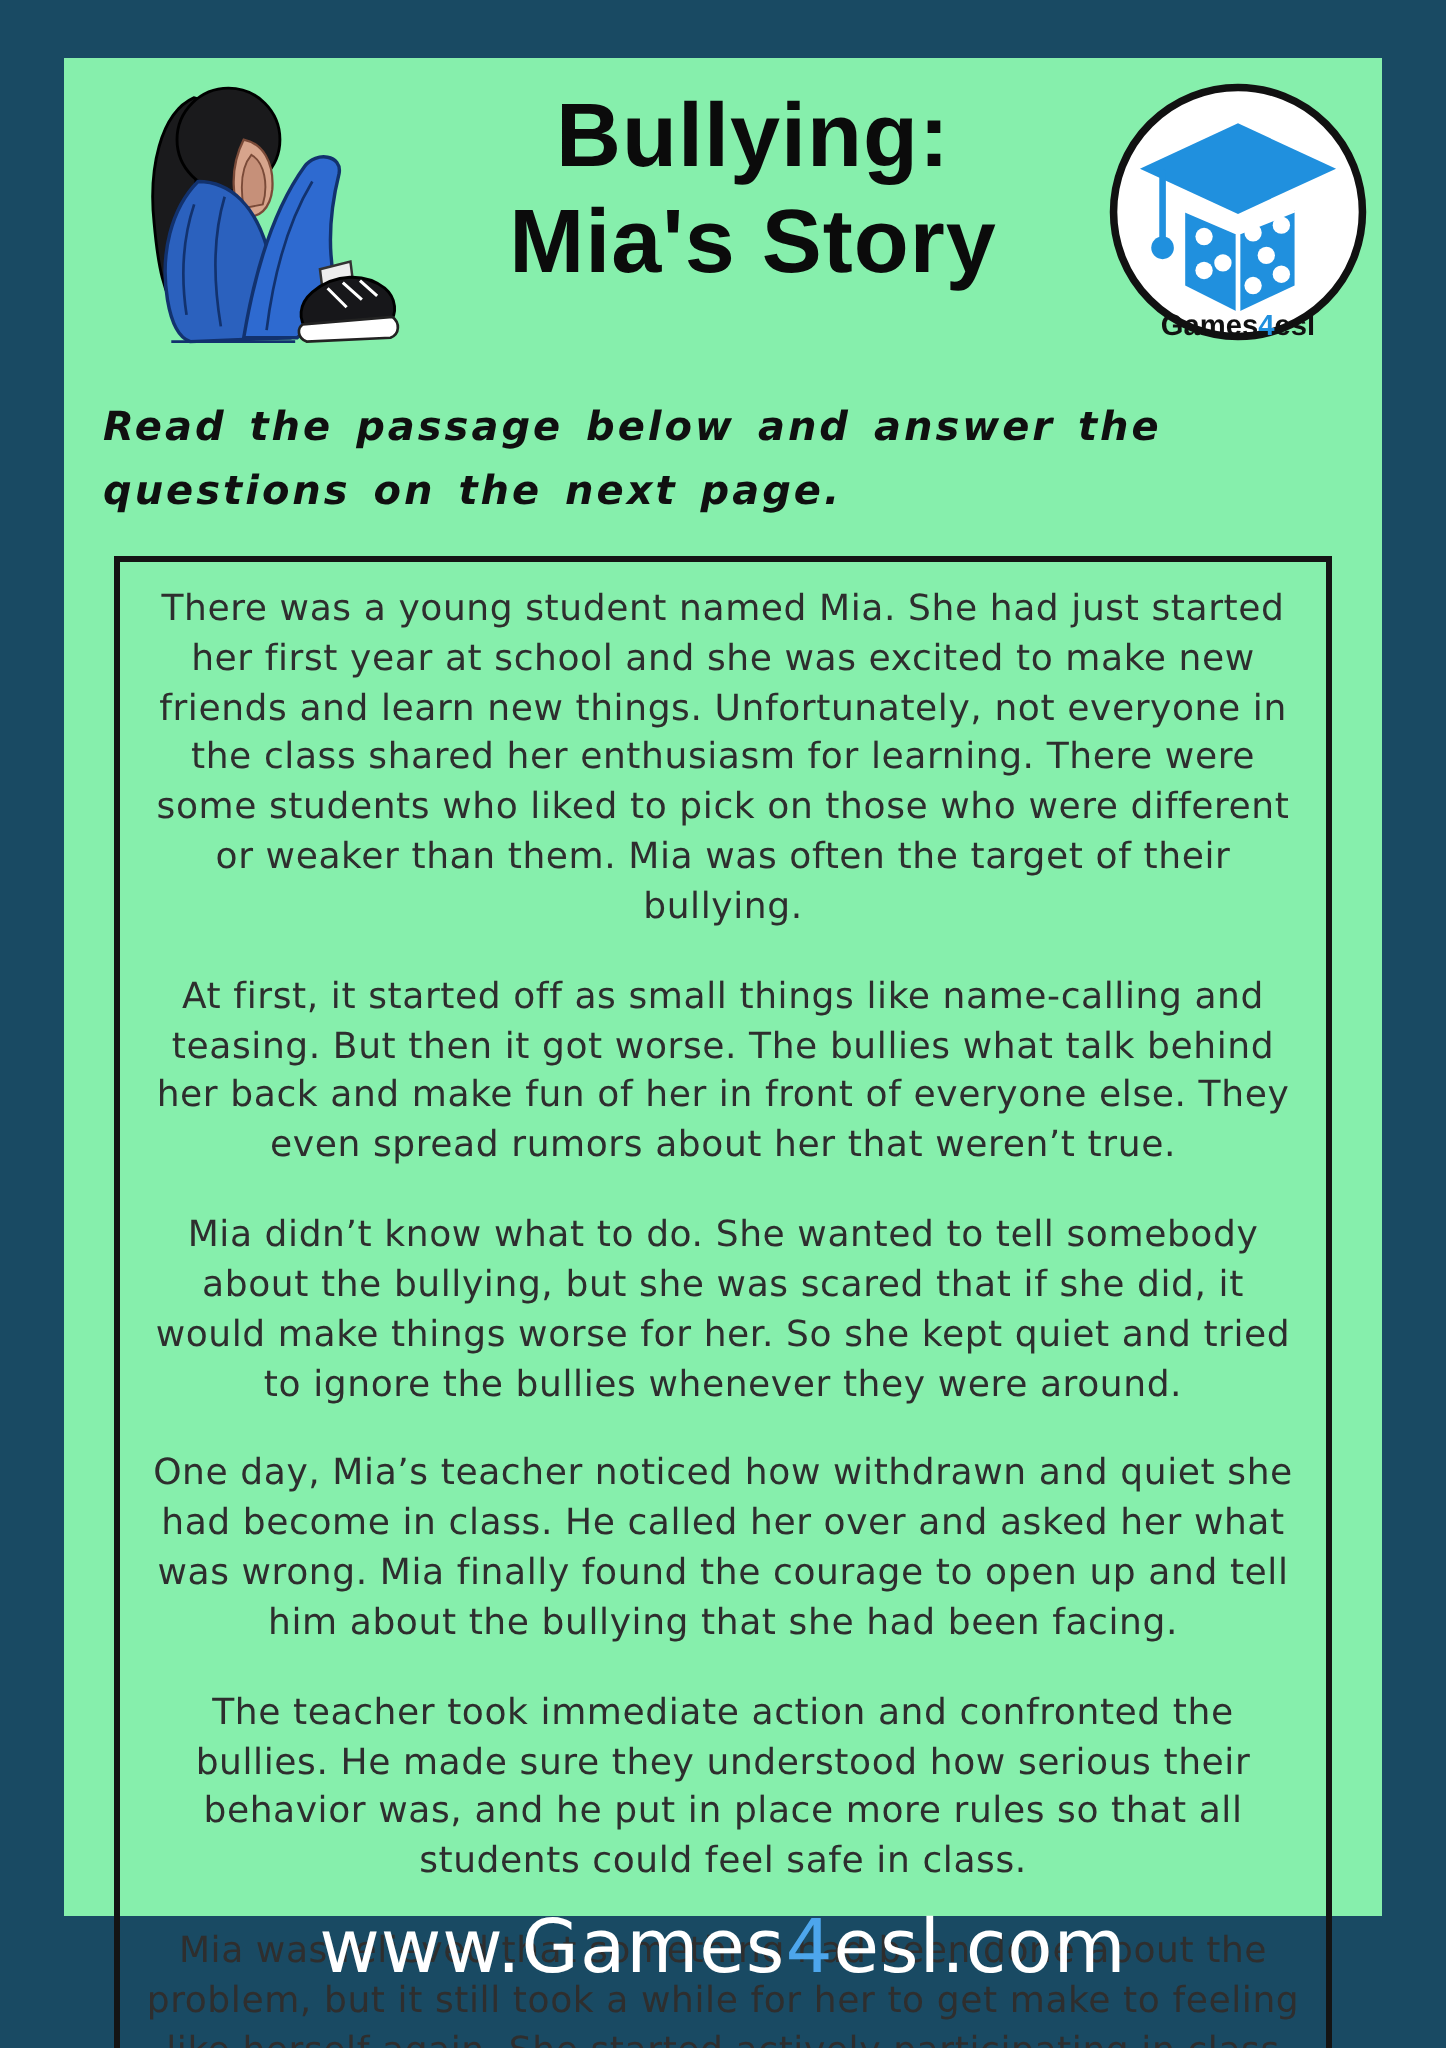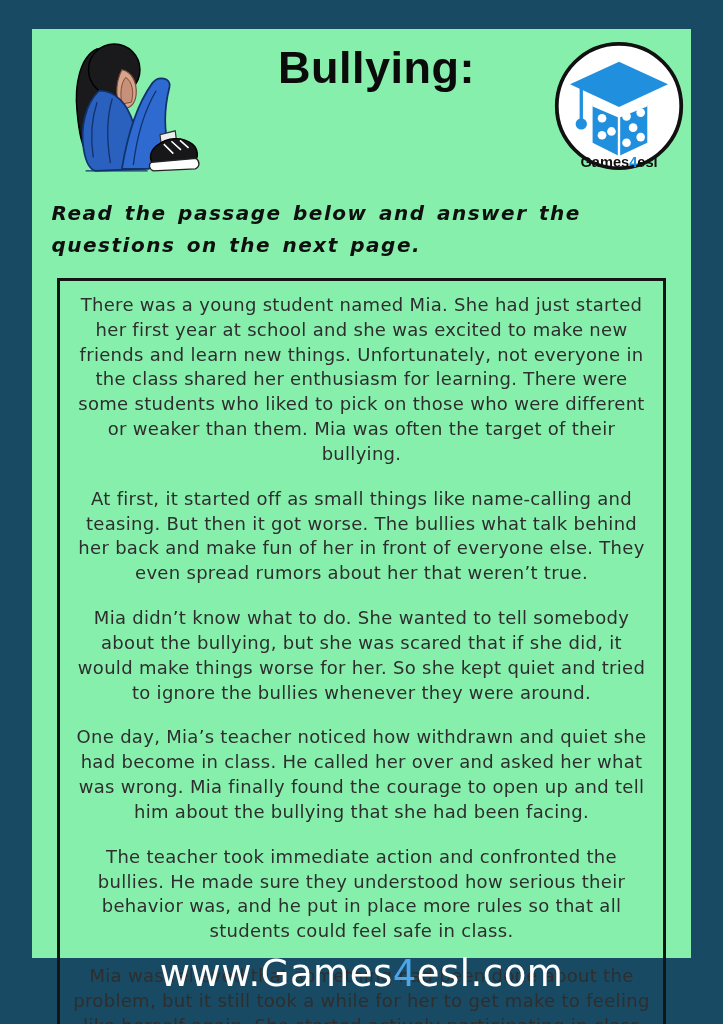--- a/index.html
+++ b/index.html
@@ -109,20 +109,21 @@
 
         <path d="M124,116 C136,106 152,106 162,114 C168,119 169,128 164,132 L122,136 C116,131 117,122 124,116 Z" fill="#17171A" stroke="#000" stroke-width="1.5"></path>
         <path d="M119,133 L166,129 C170,132 170,138 165,140 L121,142 C116,140 116,135 119,133 Z" fill="#FFFFFF" stroke="#222" stroke-width="1.4"></path>
         <path d="M132,114 L142,124 M140,111 L150,120 M149,110 L158,118" stroke="#FFFFFF" stroke-width="1.6" fill="none"></path>
 
         <path d="M50,142 L115,142" stroke="#12326E" stroke-width="1.4"></path>
       </svg>
 
       <div class="title">
         <span>Bullying:</span>
+        <span>Mia's Story</span>
       </div>
 
       <svg class="logo" viewBox="0 0 140 146" aria-hidden="true">
         <circle cx="70" cy="73" r="66" fill="#FFFFFF" stroke="#111" stroke-width="4"></circle>
 
         <polygon points="42,72 70,84 70,126 42,112" fill="#2090DE" class="accent"></polygon>
         <polygon points="70,84 100,72 100,112 70,126" fill="#2090DE" class="accent"></polygon>
         <path d="M42,72 L70,84 L100,72 M70,84 L70,126" stroke="#FFFFFF" stroke-width="2.5" fill="none"></path>
 
         <circle cx="52" cy="86" r="4.6" fill="#FFF"></circle>

